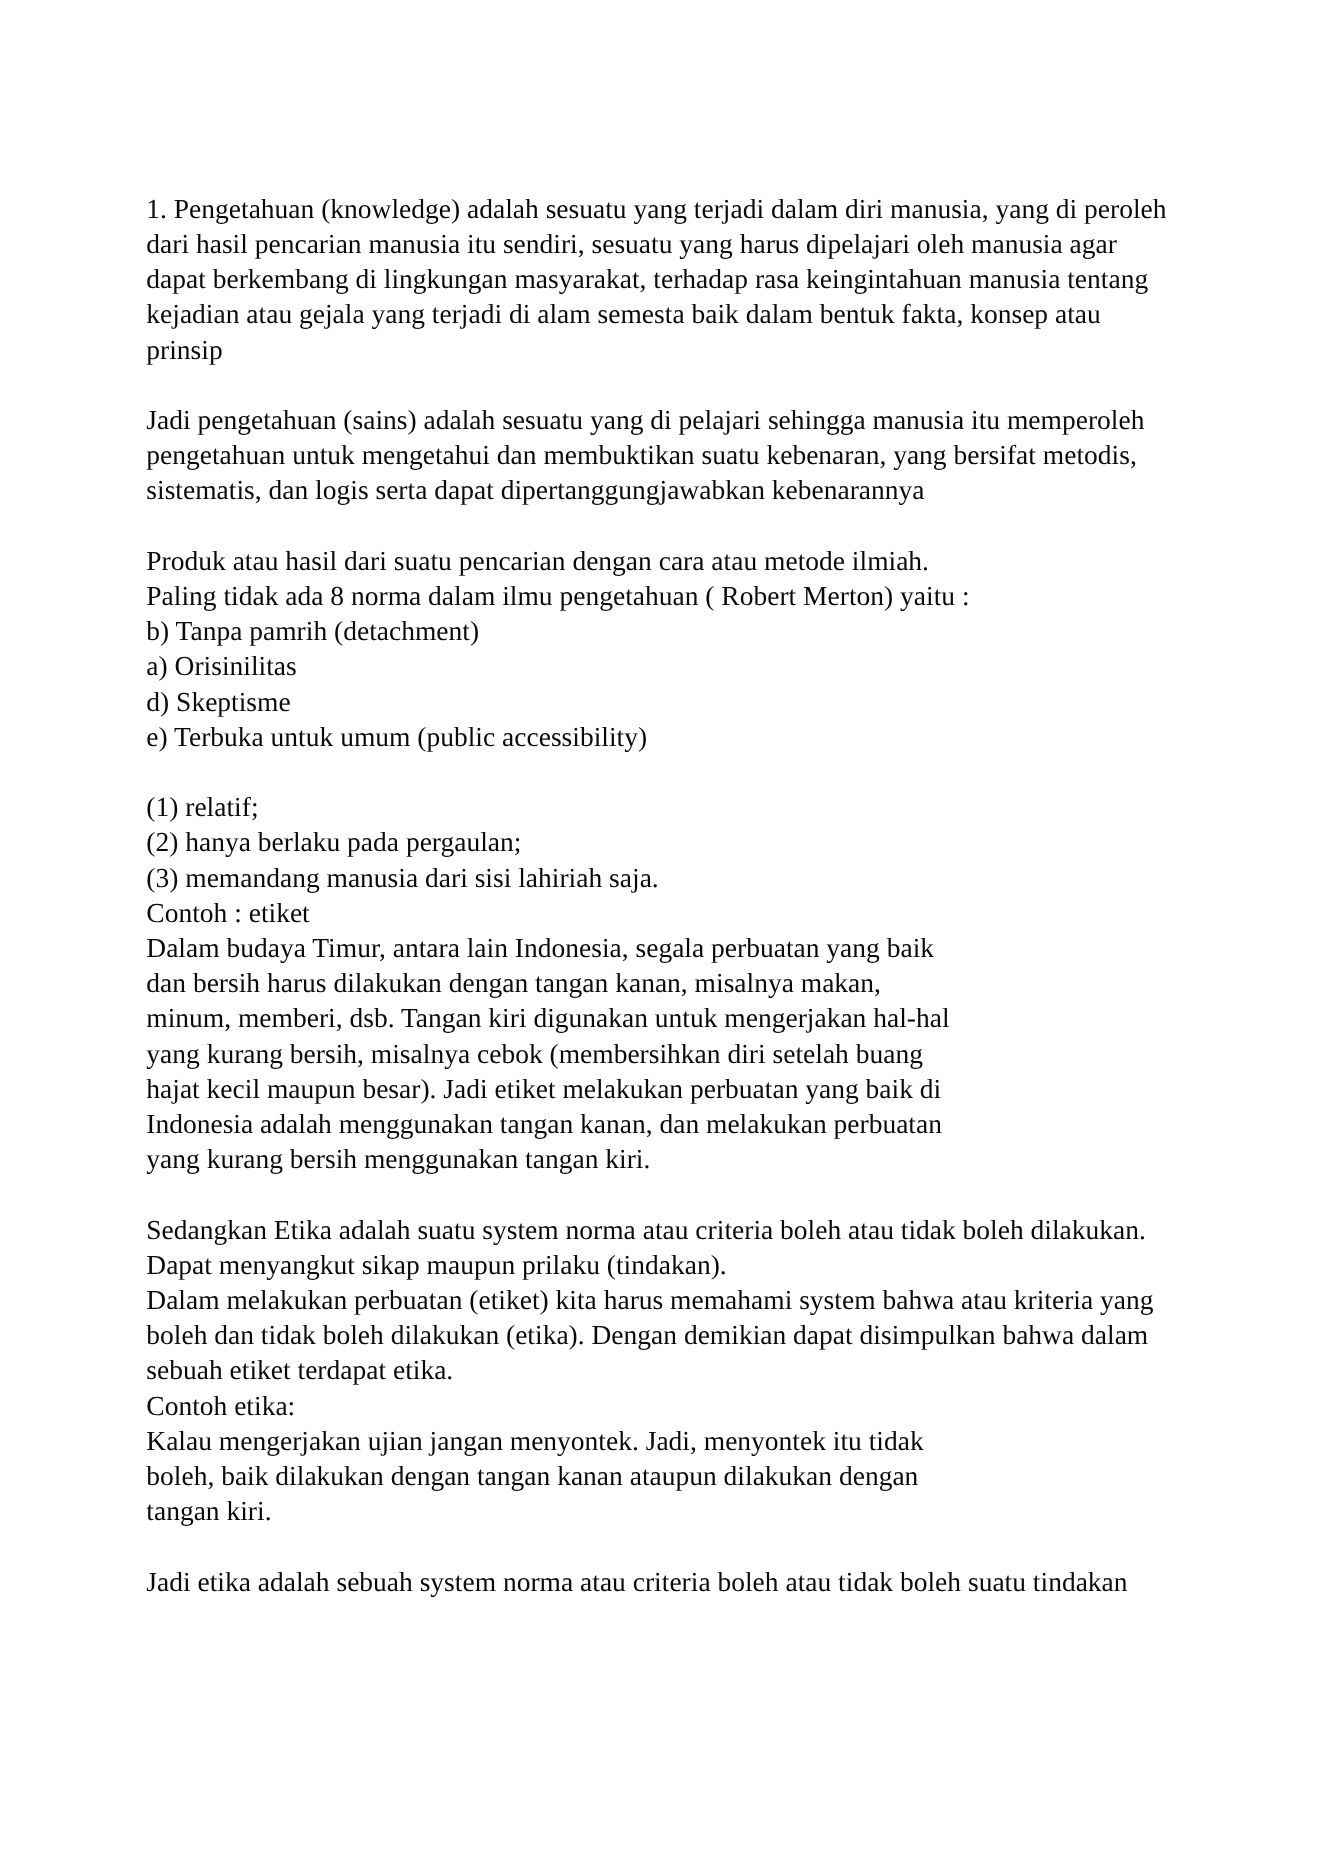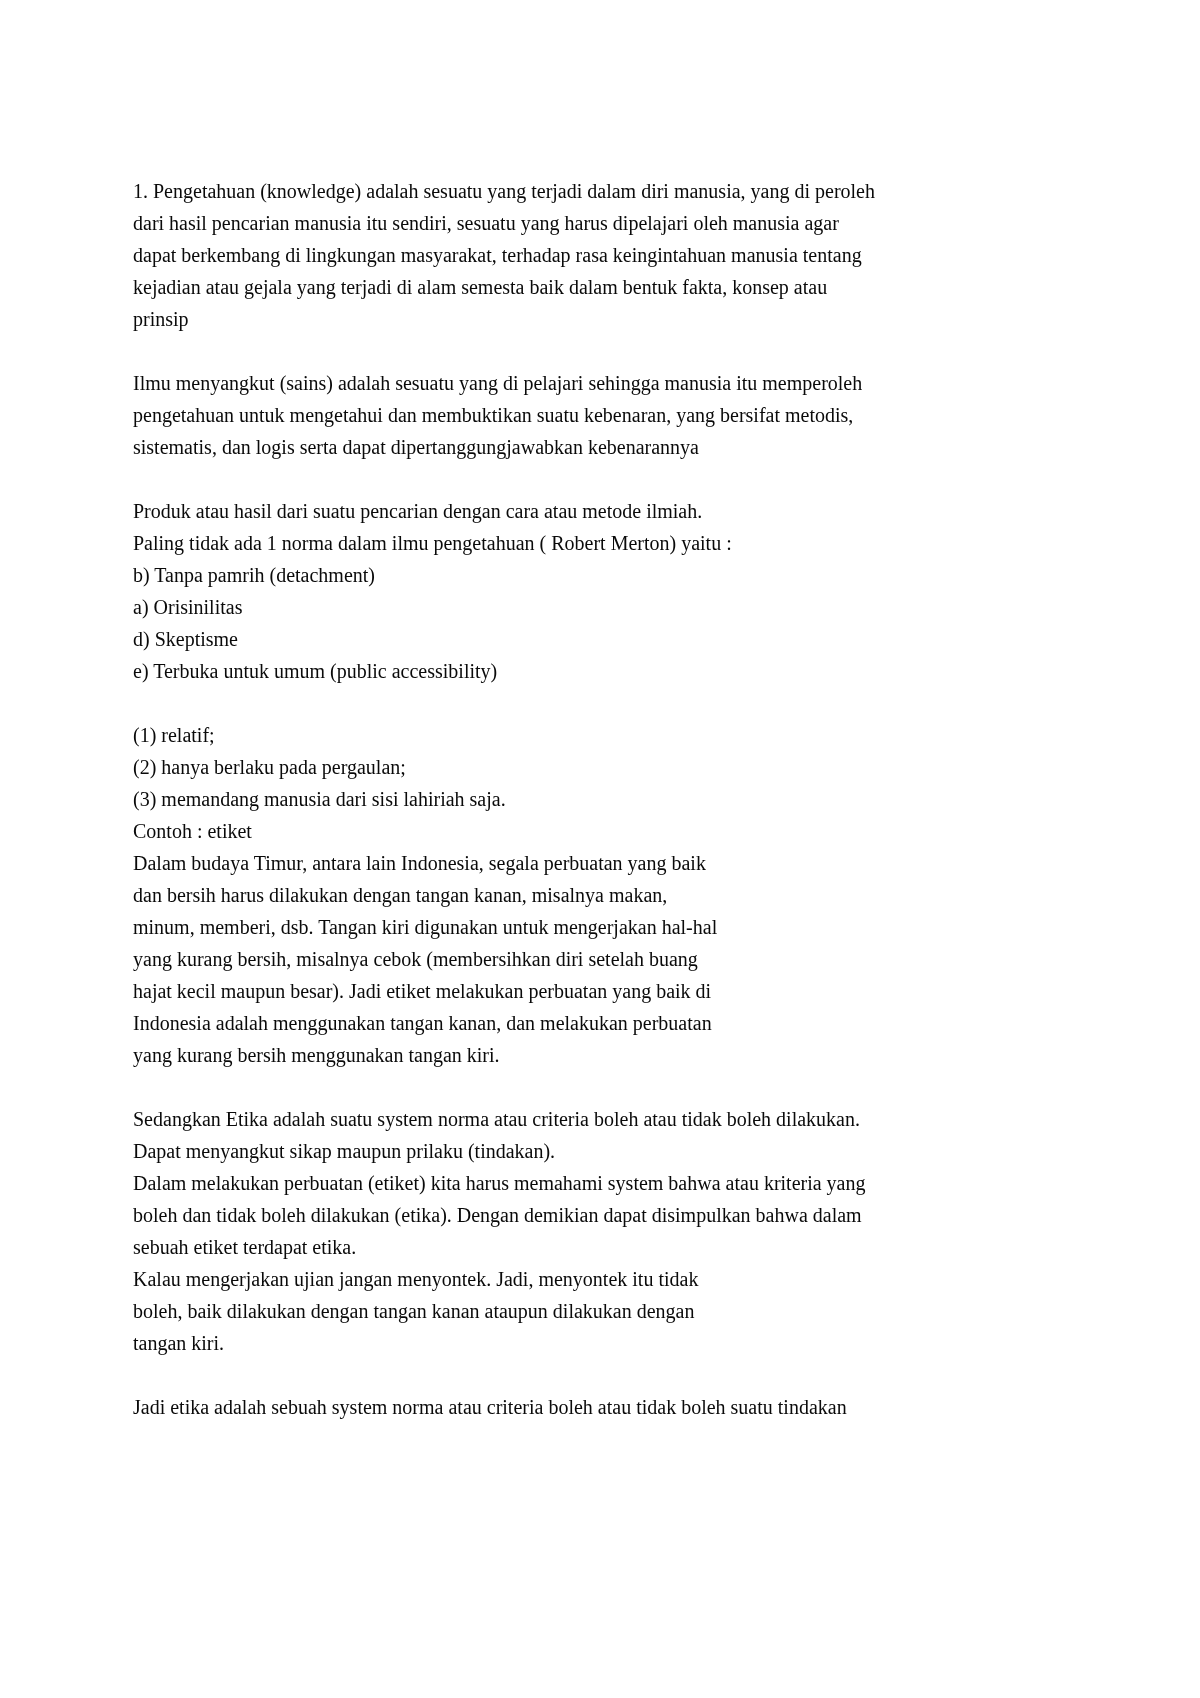--- a/index.html
+++ b/index.html
@@ -13,21 +13,21 @@
     height: 1698px;
     background: #ffffff;
     overflow: hidden;
   }
   .doc-content {
     position: absolute;
     left: 133px;
     top: 175px;
     width: 990px;
     font-family: "Liberation Serif", "DejaVu Serif", serif;
-    font-size: 20px;
+    font-size: 25px;
     line-height: 32px;
     color: #0a0a0a;
     -webkit-font-smoothing: none;
   }
   .para {
     margin: 0 0 32px 0;
   }
   .para:last-child {
     margin-bottom: 0;
   }
@@ -43,28 +43,28 @@
 
     <div class="para">
       <div class="line">1. Pengetahuan (knowledge) adalah sesuatu yang terjadi dalam diri manusia, yang di peroleh</div>
       <div class="line">dari hasil pencarian manusia itu sendiri, sesuatu yang harus dipelajari oleh manusia agar</div>
       <div class="line">dapat berkembang di lingkungan masyarakat, terhadap rasa keingintahuan manusia tentang</div>
       <div class="line">kejadian atau gejala yang terjadi di alam semesta baik dalam bentuk fakta, konsep atau</div>
       <div class="line">prinsip</div>
     </div>
 
     <div class="para">
-      <div class="line">Ilmu menyangkut (sains) adalah sesuatu yang di pelajari sehingga manusia itu memperoleh</div>
+      <div class="line">Jadi pengetahuan (sains) adalah sesuatu yang di pelajari sehingga manusia itu memperoleh</div>
       <div class="line">pengetahuan untuk mengetahui dan membuktikan suatu kebenaran, yang bersifat metodis,</div>
       <div class="line">sistematis, dan logis serta dapat dipertanggungjawabkan kebenarannya</div>
     </div>
 
     <div class="para">
       <div class="line">Produk atau hasil dari suatu pencarian dengan cara atau metode ilmiah.</div>
-      <div class="line">Paling tidak ada 1 norma dalam ilmu pengetahuan ( Robert Merton) yaitu :</div>
+      <div class="line">Paling tidak ada 8 norma dalam ilmu pengetahuan ( Robert Merton) yaitu :</div>
       <div class="line">b) Tanpa pamrih (detachment)</div>
       <div class="line">a) Orisinilitas</div>
       <div class="line">d) Skeptisme</div>
       <div class="line">e) Terbuka untuk umum (public accessibility)</div>
     </div>
 
     <div class="para">
       <div class="line">(1) relatif;</div>
       <div class="line">(2) hanya berlaku pada pergaulan;</div>
       <div class="line">(3) memandang manusia dari sisi lahiriah saja.</div>
@@ -77,20 +77,21 @@
       <div class="line">Indonesia adalah menggunakan tangan kanan, dan melakukan perbuatan</div>
       <div class="line">yang kurang bersih menggunakan tangan kiri.</div>
     </div>
 
     <div class="para">
       <div class="line">Sedangkan Etika adalah suatu system norma atau criteria boleh atau tidak boleh dilakukan.</div>
       <div class="line">Dapat menyangkut sikap maupun prilaku (tindakan).</div>
       <div class="line">Dalam melakukan perbuatan (etiket) kita harus memahami system bahwa atau kriteria yang</div>
       <div class="line">boleh dan tidak boleh dilakukan (etika). Dengan demikian dapat disimpulkan bahwa dalam</div>
       <div class="line">sebuah etiket terdapat etika.</div>
+      <div class="line">Contoh etika:</div>
       <div class="line">Kalau mengerjakan ujian jangan menyontek. Jadi, menyontek itu tidak</div>
       <div class="line">boleh, baik dilakukan dengan tangan kanan ataupun dilakukan dengan</div>
       <div class="line">tangan kiri.</div>
     </div>
 
     <div class="para">
       <div class="line">Jadi etika adalah sebuah system norma atau criteria boleh atau tidak boleh suatu tindakan</div>
     </div>
 
   </div>

